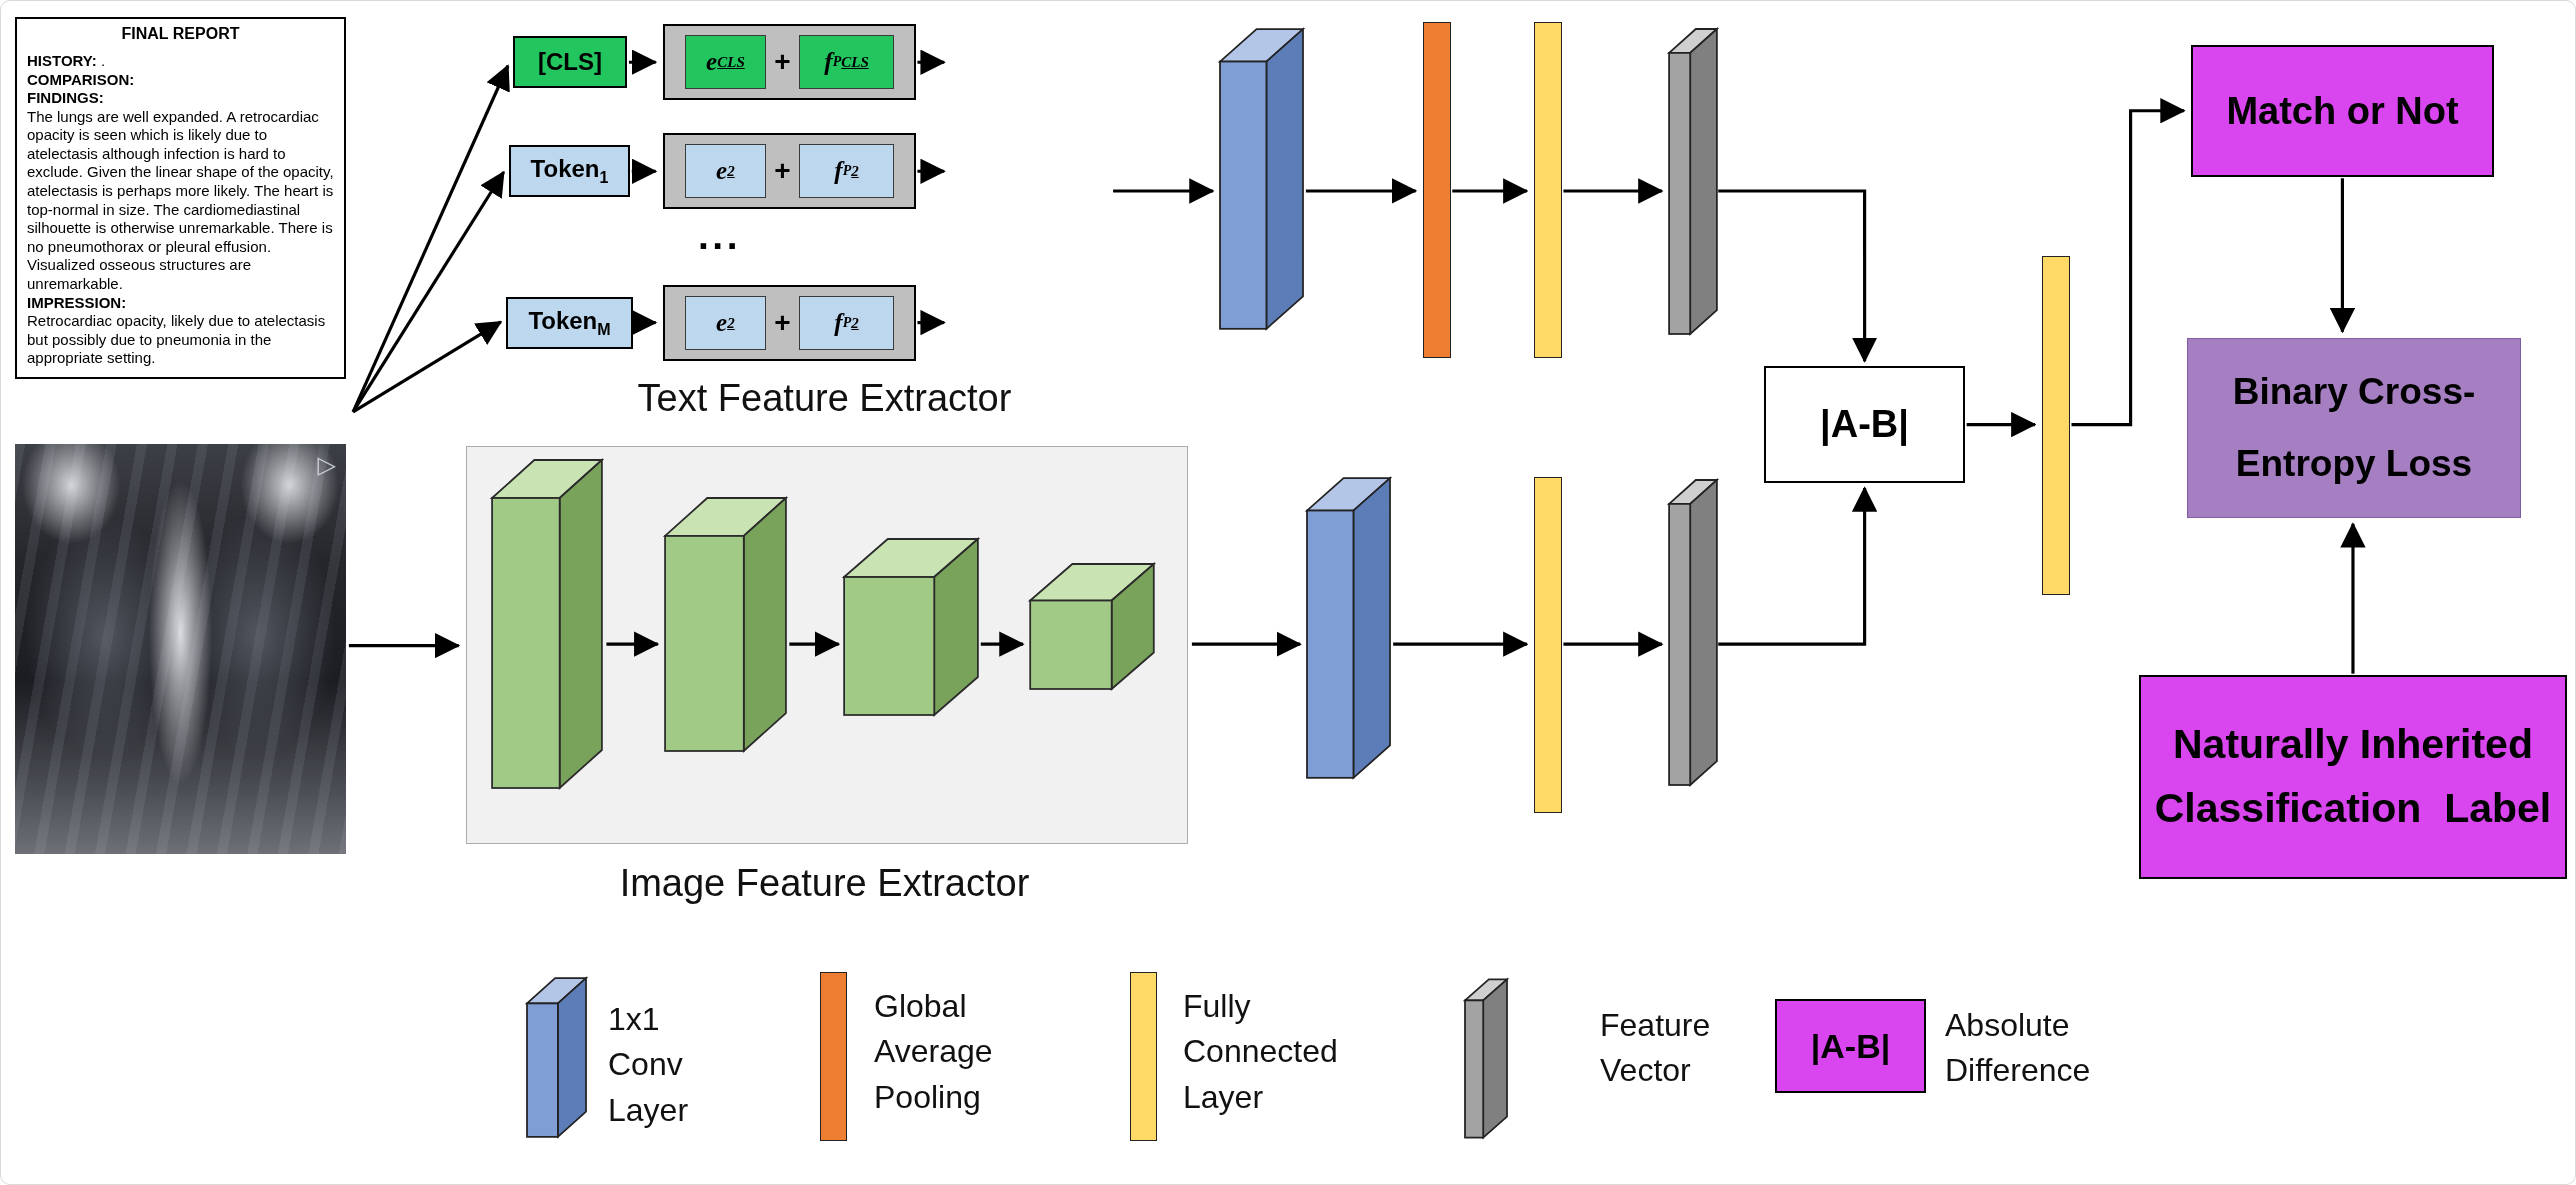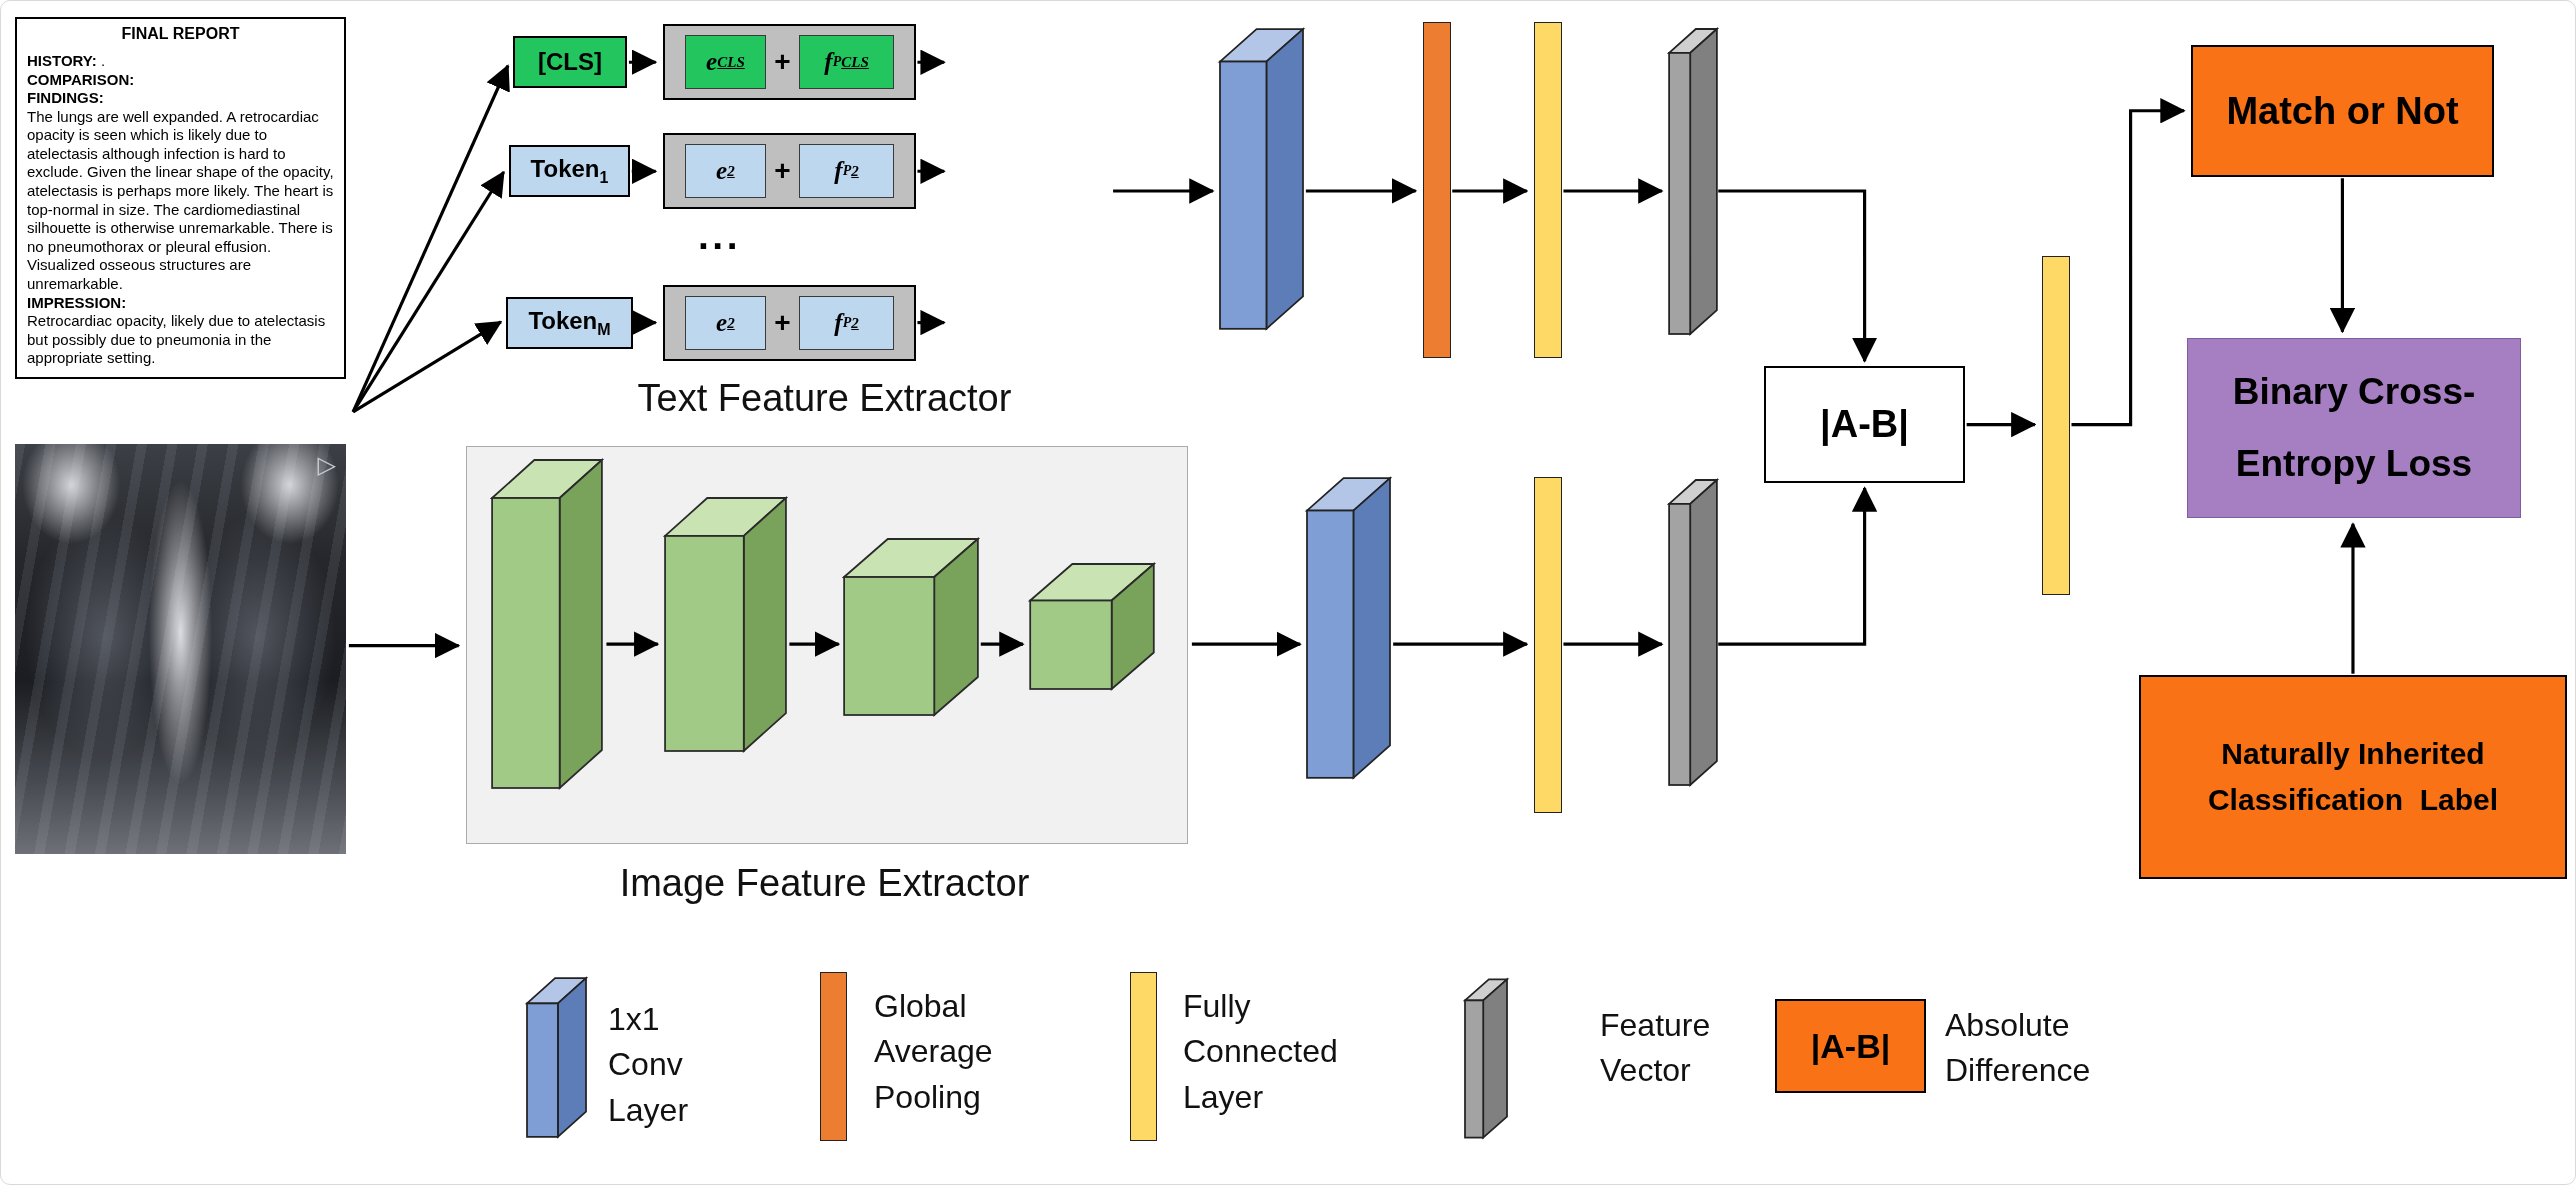--- a/index.html
+++ b/index.html
@@ -10,21 +10,21 @@
   .abs{position:absolute;box-sizing:border-box;}
 
   
   .report{left:14px;top:15.5px;width:331px;height:362px;border:2.1px solid #000;background:#fff;
           padding:5.6px 10px;font-size:15px;line-height:1.24;overflow:hidden;}
   .rpt-title{text-align:center;font-weight:bold;font-size:16px;margin-bottom:8px;}
   .rpt-line b{font-weight:bold;}
   .rpt-body{white-space:normal;}
 
   
-  .box{display:flex;align-items:center;justify-content:center;border:2.1px solid #000;background:#f97316;
+  .box{display:flex;align-items:center;justify-content:center;border:2.1px solid #000;background:#d946ef;
        text-align:center;}
   .token{font-weight:bold;font-size:24px;}
   .token sub{font-size:16px;font-weight:bold;}
   .green{background:#22c55e;}
   .blue{background:#bdd7ee;}
 
   
   .embrow{width:253px;height:76px;background:#bfbfbf;border:2.1px solid #000;display:flex;
           align-items:center;justify-content:center;gap:8.4px;}
   .ibox{display:inline-flex;align-items:center;justify-content:center;height:52px;
@@ -41,21 +41,21 @@
   .bert{left:950px;top:22.5px;width:160px;height:335px;background:#f4b183;border:2.1px solid #000;
         flex-direction:column;font-size:31px;line-height:1.5;}
   .bar{border:1.4px solid #222;}
   .orange-bar{background:#ed7d31;}
   .yellow-bar{background:#ffd966;}
   .abbox{border:2.5px solid #000;font-weight:bold;font-size:38px;background:#fff;}
   .match{left:2190px;top:44px;width:303px;height:132px;border:2.8px solid #000;font-weight:bold;font-size:38px;}
   .purple{left:2186px;top:337px;width:334px;height:180px;background:#a57fc2;border:1.4px solid #7e5da0;
           flex-direction:column;font-weight:bold;font-size:37px;line-height:1.4;gap:20px;}
   .nat{left:2138px;top:674px;width:428px;height:204px;border:2.8px solid #000;flex-direction:column;
-       font-weight:bold;font-size:30px;line-height:1.55;align-items:center;}
+       font-weight:bold;font-size:41px;line-height:1.55;align-items:center;}
   .nat span, .purple span{white-space:pre-wrap;}
 
   .section-label{font-size:38px;text-align:center;color:#111;}
 
   
   .container{left:465px;top:445px;width:722px;height:398px;background:#f1f1f2;border:1.4px solid #ababab;}
 
   
   .xray{left:14px;top:443px;width:331px;height:410px;background-color:#1b1d22;
     background-image:

